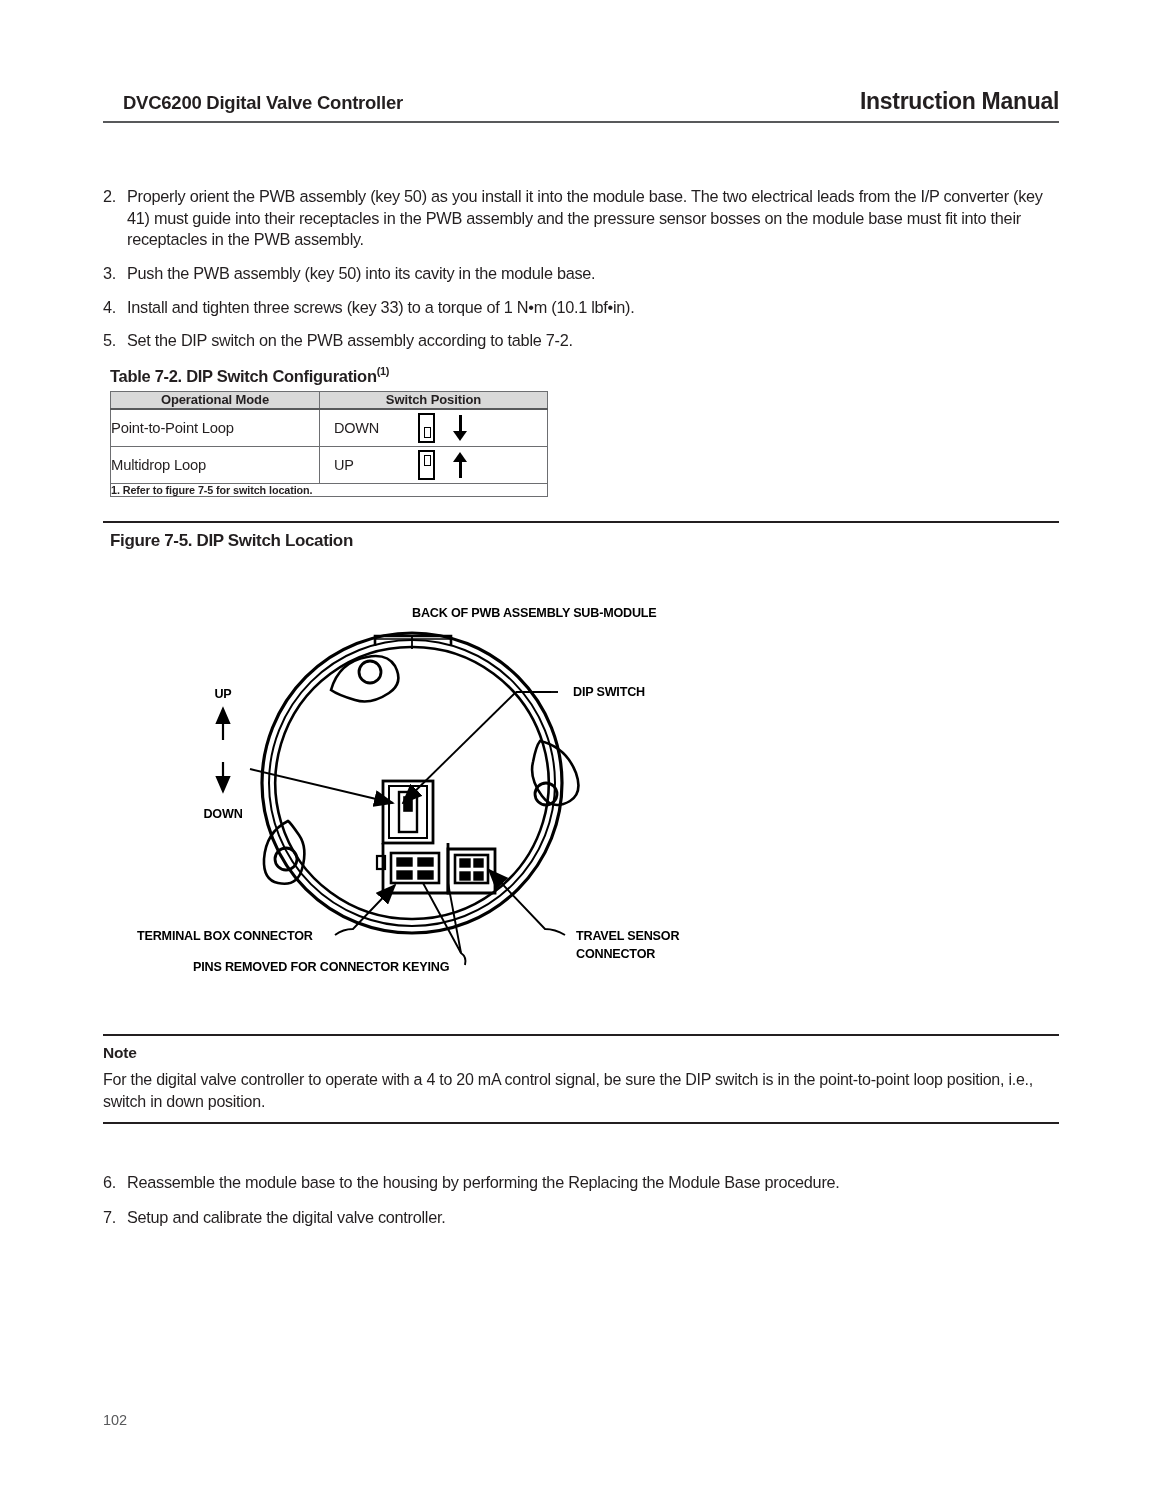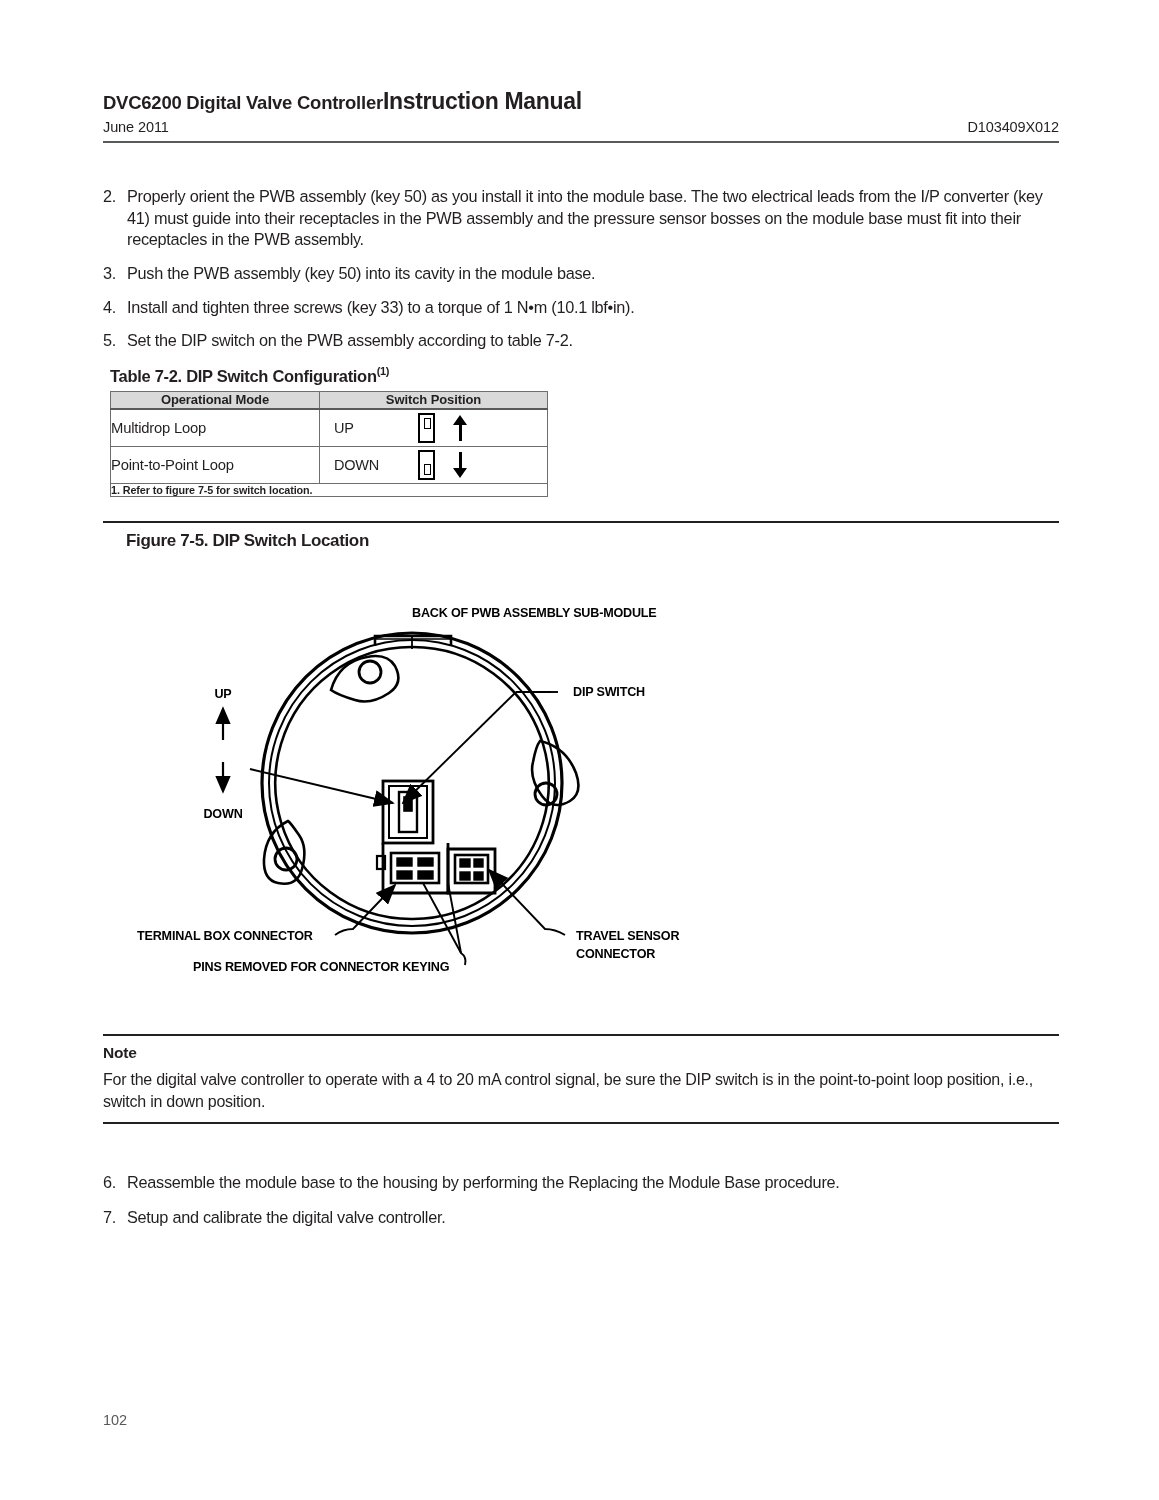--- a/index.html
+++ b/index.html
@@ -16,22 +16,23 @@
 
   .page { position: relative; width: 1159px; height: 1500px; padding: 0; }
 
   
   .header {
     position: absolute;
     left: 103px; top: 88px; width: 956px;
   }
   .header-row {
     display: flex;
-    justify-content: flex-start;
+    justify-content: space-between;
     align-items: baseline;
+    margin-left: 20px;
   }
   .header-left-title {
     font-size: 18.5px;
     font-weight: bold;
     letter-spacing: -0.25px;
   }
   .header-right-title {
     font-size: 23px;
     font-weight: bold;
     letter-spacing: -0.3px;
@@ -176,21 +177,21 @@
   }
 
   
   .fig-rule-top {
     position: absolute;
     left: 103px; top: 521px; width: 956px;
     border-top: 2.2px solid #231f20;
   }
   .fig-caption {
     position: absolute;
-    left: 126px; top: 531px;
+    left: 110px; top: 531px;
     font-size: 17px;
     font-weight: 600;
     letter-spacing: -0.35px;
   }
   .fig-area {
     position: absolute;
     left: 103px; top: 573px;
     width: 956px; height: 430px;
   }
   .fig-svg { display: block; }
@@ -243,24 +244,20 @@
 </style>
 </head>
 <body>
 
 <div class="page">
 
   <div class="header">
     <div class="header-row">
       <div class="header-left-title">DVC6200 Digital Valve Controller</div>
       <div class="header-right-title">Instruction Manual</div>
-    </div>
-    <div class="header-row2">
-      <div class="header-date">June 2011</div>
-      <div class="header-docid">D103409X012</div>
     </div>
     <div class="header-rule"></div>
   </div>
 
   <div class="steps">
     <div class="step">
       <div class="step-num">2.</div>
       <div class="step-text">Properly orient the PWB assembly (key 50) as you install it into the module base. The two electrical leads from the I/P converter (key 41) must guide into their receptacles in the PWB assembly and the pressure sensor bosses on the module base must fit into their receptacles in the PWB assembly.</div>
     </div>
     <div class="step">
@@ -286,51 +283,51 @@
           <col class="col-mode">
           <col class="col-pos">
         </colgroup>
       <thead>
         <tr>
           <th>Operational Mode</th>
           <th>Switch Position</th>
         </tr>
       </thead>
       <tbody>
+        <tr>
+          <td class="mode-cell">Point-to-Point Loop</td>
+          <td class="pos-cell">
+            <div class="pos-inner">
+              <span class="pos-label">DOWN</span>
+              <span class="dip-glyph down">
+                  <span class="slider"></span>
+                </span>
+              <span class="arrow-glyph down">
+                  <span class="shaft"></span>
+                  <span class="head"></span>
+                </span>
+            </div>
+          </td>
+        </tr>
         <tr>
           <td class="mode-cell">Multidrop Loop</td>
           <td class="pos-cell">
             <div class="pos-inner">
               <span class="pos-label">UP</span>
               <span class="dip-glyph up">
                   <span class="slider"></span>
                 </span>
               <span class="arrow-glyph up">
                   <span class="head"></span>
                   <span class="shaft"></span>
                 </span>
             </div>
           </td>
         </tr>
         <tr>
-          <td class="mode-cell">Point-to-Point Loop</td>
-          <td class="pos-cell">
-            <div class="pos-inner">
-              <span class="pos-label">DOWN</span>
-              <span class="dip-glyph down">
-                  <span class="slider"></span>
-                </span>
-              <span class="arrow-glyph down">
-                  <span class="shaft"></span>
-                  <span class="head"></span>
-                </span>
-            </div>
-          </td>
-        </tr>
-        <tr>
           <td class="footnote-cell" colspan="2">1.   Refer to figure 7-5 for switch location.</td>
         </tr>
       </tbody>
     </table>
   </div>
 
   <div class="fig-rule-top"></div>
   <div class="fig-caption">Figure 7-5. DIP Switch Location</div>
 
   <div class="fig-area">

